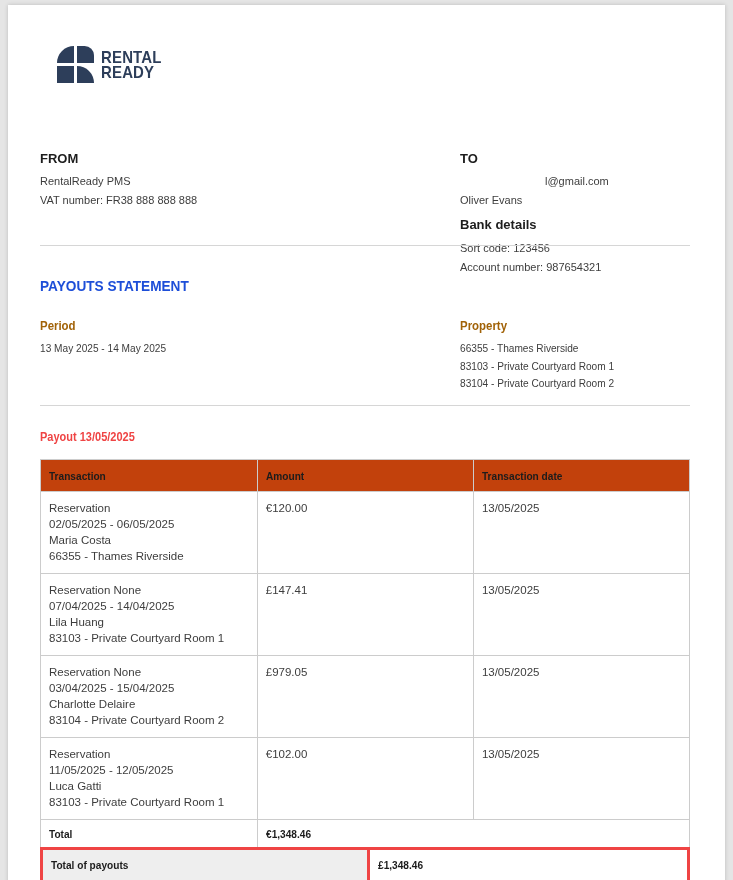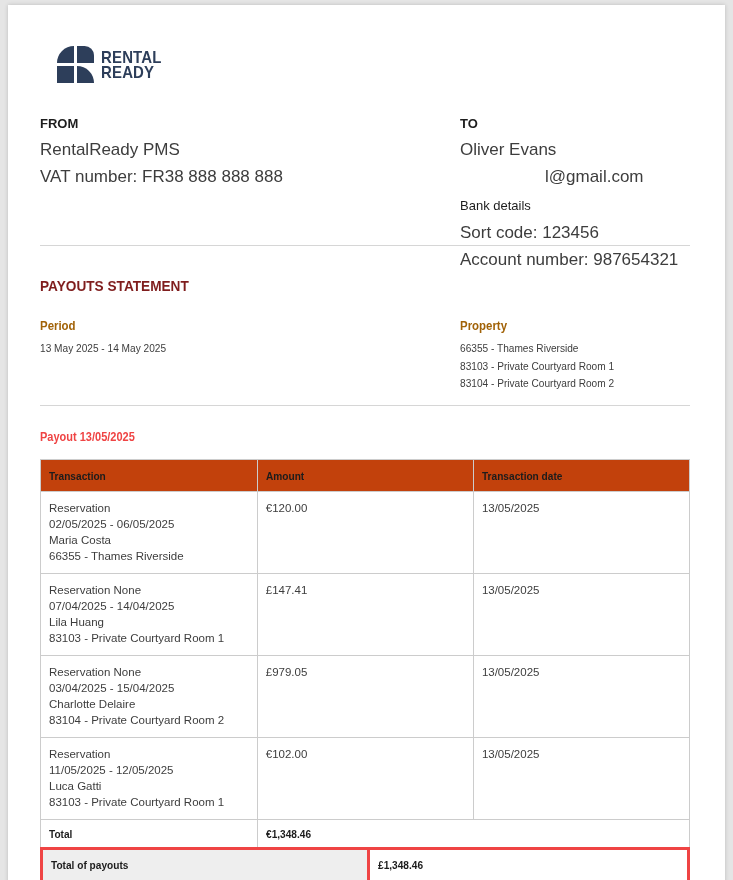--- a/index.html
+++ b/index.html
@@ -22,32 +22,32 @@
   
   .logo { position: absolute; left: 49px; top: 41px; display: flex; align-items: center; }
   .logo-icon { width: 37px; height: 37px; display: grid; grid-template-columns: 17px 17px; grid-template-rows: 17px 17px; gap: 3px; }
   .logo-icon .q { background: #2d3e5a; }
   .logo-icon .q1 { border-radius: 100% 0 0 0; }
   .logo-icon .q2 { border-radius: 0 55% 0 0; }
   .logo-icon .q4 { border-radius: 0 100% 0 0; }
   .logo-text { margin-left: 7px; color: #2d3e5a; font-weight: bold; font-size: 17px; line-height: 15px; letter-spacing: 0.2px; }
 
   
-  .sec-label { font-size: 13px; font-weight: bold; color: #1d1d1d; margin-bottom: 9px; }
-  .sec-line { font-size: 17px; color: #3d3d3d; margin-bottom: 7px; }
+  .sec-label { font-size: 13px; font-weight: bold; color: #1d1d1d; margin-bottom: 9px; margin-top: 35px; }
+  .sec-line { font-size: 11px; color: #3d3d3d; margin-bottom: 7px; }
   .from-block { position: absolute; left: 32px; top: 111px; }
   .to-block { position: absolute; left: 452px; top: 111px; width: 240px; }
   .email-line { padding-left: 85px; }
-  .bank-label { font-size: 13px; font-weight: normal; color: #1d1d1d; margin: 11px 0 10px 0; }
+  .bank-label { font-size: 13px; font-weight: bold; color: #1d1d1d; margin: 11px 0 10px 0; }
 
   .divider { position: absolute; left: 32px; width: 650px; border-top: 1px solid #d6d6d6; }
   .divider1 { top: 240px; }
   .divider2 { top: 400px; }
 
-  .statement-title { position: absolute; left: 32px; top: 272px; font-size: 15.5px; font-weight: bold; color: #7f1d1d; }
+  .statement-title { position: absolute; left: 32px; top: 272px; font-size: 15.5px; font-weight: bold; color: #1d4ed8; }
 
   .period-block { position: absolute; left: 32px; top: 313px; }
   .property-block { position: absolute; left: 452px; top: 313px; }
   .pp-label { font-size: 13px; font-weight: bold; color: #a16207; margin-bottom: 9px; }
   .pp-line { font-size: 11.5px; color: #3d3d3d; margin-bottom: 5.5px; }
 
   .payout-title { position: absolute; left: 32px; top: 425px; font-size: 12.5px; font-weight: bold; color: #ef4444; }
 
   
   .tx-table { position: absolute; left: 32px; top: 454px; width: 650px; border-collapse: collapse; }
@@ -83,22 +83,22 @@
     </div>
 
     <div class="from-block">
       <div class="sec-label">FROM</div>
       <div class="sec-line">RentalReady PMS</div>
       <div class="sec-line">VAT number: FR38 888 888 888</div>
     </div>
 
     <div class="to-block">
       <div class="sec-label">TO</div>
+      <div class="sec-line email-line">l@gmail.com</div>
       <div class="sec-line">Oliver Evans</div>
-      <div class="sec-line email-line">l@gmail.com</div>
       <div class="bank-label">Bank details</div>
       <div class="sec-line">Sort code: 123456</div>
       <div class="sec-line">Account number: 987654321</div>
     </div>
 
     <div class="divider divider1"></div>
 
     <div class="statement-title">
       <span class="cond">PAYOUTS STATEMENT</span>
     </div>

